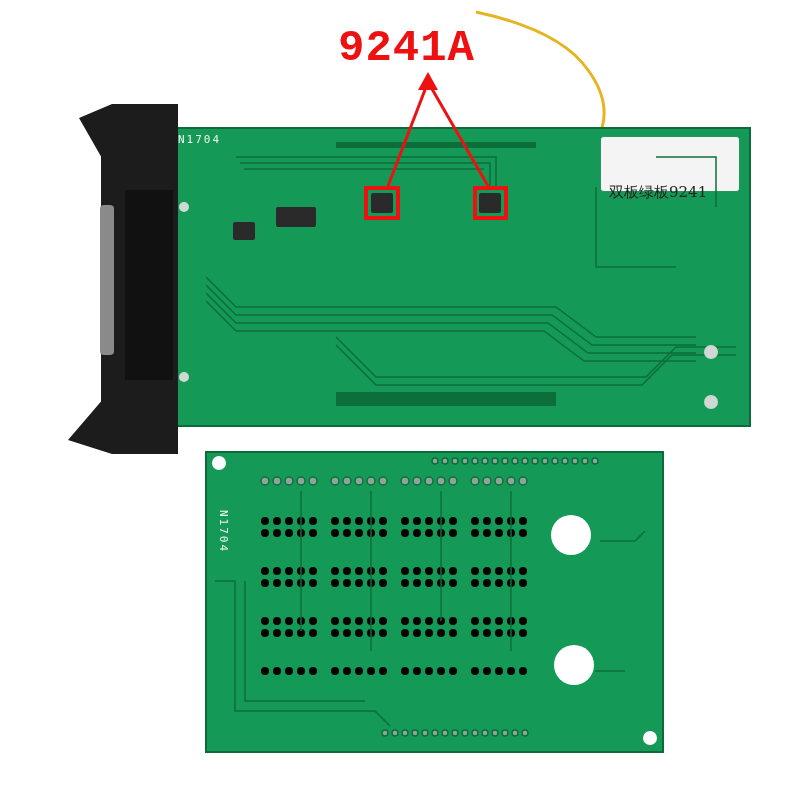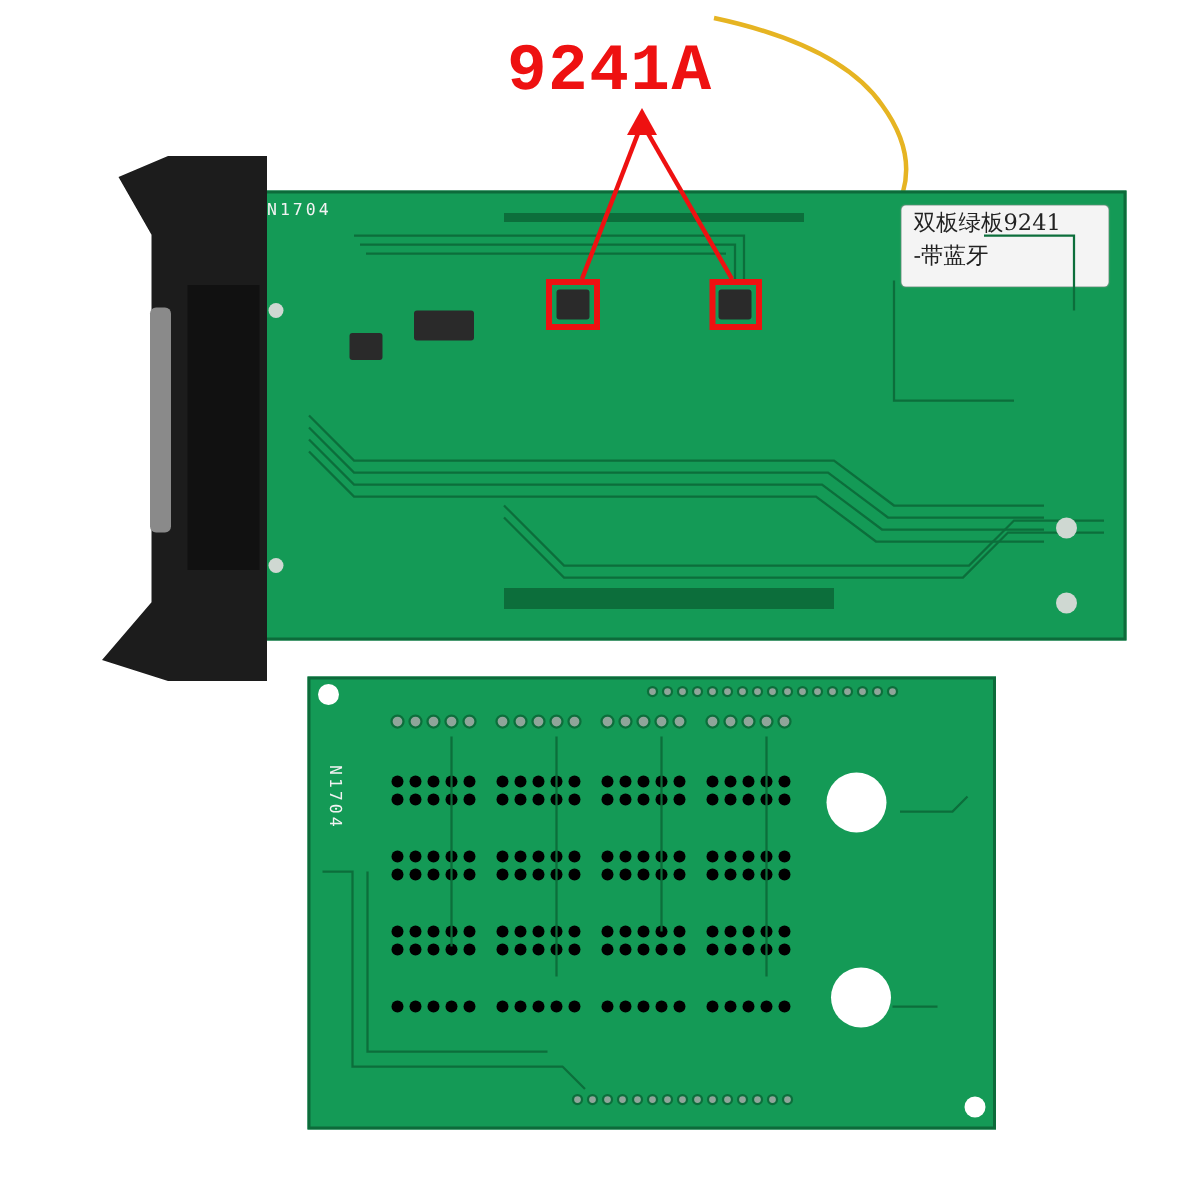--- a/index.html
+++ b/index.html
@@ -4,21 +4,21 @@
 <style>
   html,body{margin:0;padding:0;background:#ffffff;}
   body{width:800px;height:800px;position:relative;overflow:hidden;font-family:"Liberation Sans",sans-serif;}
   .abs{position:absolute;}
   .callout{position:absolute;left:338px;top:26px;font-family:Liberation Mono, monospace;font-weight:bold;font-size:44px;color:#ee1111;letter-spacing:1px;line-height:1;}
   .board{position:absolute;background:#149a56;}
   .board-top{left:176px;top:127px;width:575px;height:300px;border:2px solid #0d6b3a;box-sizing:border-box;}
   .board-bottom{left:205px;top:451px;width:459px;height:302px;border:2px solid #0d6b3a;box-sizing:border-box;}
   .silk{position:absolute;color:#f2f2f2;font-family:"DejaVu Sans Mono",monospace;font-size:11px;letter-spacing:2px;}
   .label-sticker{position:absolute;left:601px;top:137px;width:138px;height:54px;background:#f4f4f4;border-radius:3px;box-shadow:0 0 1px #999;}
-  .label-sticker span{display:block;font-family:"DejaVu Serif",serif;font-size:15px;color:#222;line-height:22px;padding-left:8px;white-space:nowrap;}
+  .label-sticker span{display:block;font-family:"DejaVu Serif",serif;font-size:15px;color:#222;line-height:22px;padding-left:8px;white-space:nowrap;margin-top:44px;}
   .connector{position:absolute;background:#1c1c1c;}
   .hole{position:absolute;background:#ffffff;border-radius:50%;}
   .highlight{position:absolute;border:4px solid #ee1111;box-sizing:border-box;}
   .chip{position:absolute;background:#2a2a2a;border-radius:2px;}
 </style>
 </head>
 <body>
 
 <svg class="abs" style="left:0;top:0" width="800" height="800">
   <path d="M476 12 Q560 30 588 70 Q610 100 602 128" stroke="#e6b422" stroke-width="3" fill="none"></path>
@@ -29,21 +29,20 @@
 <div class="board board-top"></div>
 
 <div class="connector" style="left:68px;top:104px;width:110px;height:350px;clip-path:polygon(10% 4%,40% 0,100% 0,100% 100%,40% 100%,0 96%,30% 85%,30% 15%);"></div>
 <div class="abs" style="left:100px;top:205px;width:14px;height:150px;background:#8a8a8a;border-radius:4px;"></div>
 <div class="connector" style="left:125px;top:190px;width:48px;height:190px;background:#111;"></div>
 
 <div class="silk" style="left:178px;top:133px;">N1704</div>
 
 <div class="label-sticker">
   <span>双板绿板9241</span>
-  <span>-带蓝牙</span>
 </div>
 
 <svg class="abs" style="left:176px;top:127px" width="575" height="300">
   <g stroke="#0c6e3b" stroke-width="1.5" fill="none">
     <path d="M60 30 H320 V60"></path>
       <path d="M64 36 H314 V60"></path>
       <path d="M68 42 H308"></path>
     <path d="M30 150 L60 180 H380 L420 210 H520"></path>
       <path d="M30 158 L60 188 H376 L416 218 H520"></path>
     <path d="M30 166 L60 196 H372 L412 226 H520"></path>

